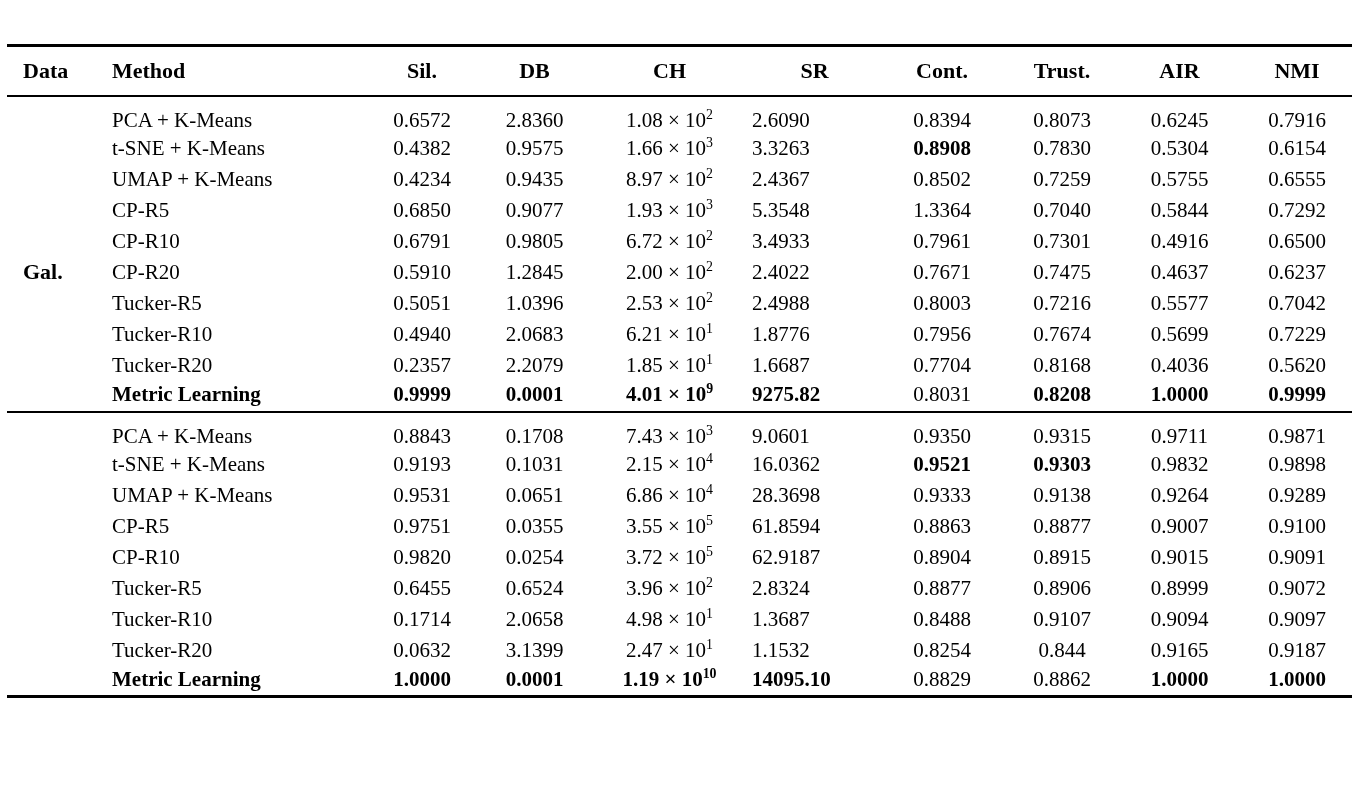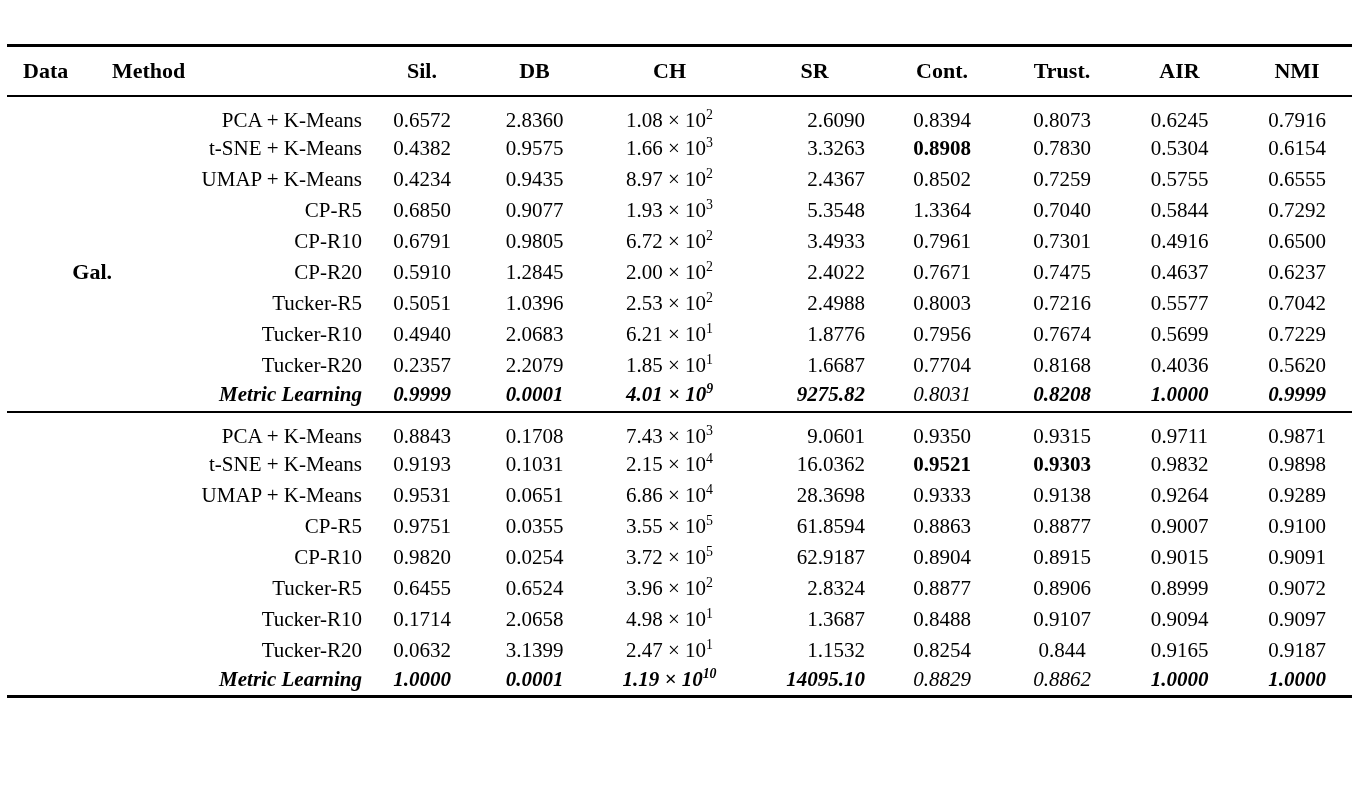--- a/index.html
+++ b/index.html
@@ -41,25 +41,25 @@
   thead th.h-data { padding-left: 16px; }
   tbody.group-sep { border-top: 2px solid #000; }
   tbody tr { height: 31px; }
   tbody td {
     font-size: 21px;
     padding: 0;
     text-align: center;
     vertical-align: middle;
     white-space: nowrap;
   }
-  tbody td.left { text-align: right; }
+  tbody td.left { text-align: left; }
   tbody td.cell-data { padding-left: 16px; font-weight: bold; font-size: 22px; }
-  tbody td.cell-sr { text-align: right; padding-right: 12px; }
+  tbody td.cell-sr { text-align: left; padding-right: 12px; }
   tbody tr:first-child td { padding-top: 11px; }
-  tbody tr:last-child td { padding-bottom: 2px; font-style: italic; }
+  tbody tr:last-child td { padding-bottom: 2px; }
   td.b, span.b { font-weight: bold; }
   sup.exp {
     font-size: 0.66em;
     line-height: 0;
     position: relative;
     top: -0.55em;
     vertical-align: baseline;
   }
 </style>
 </head>

